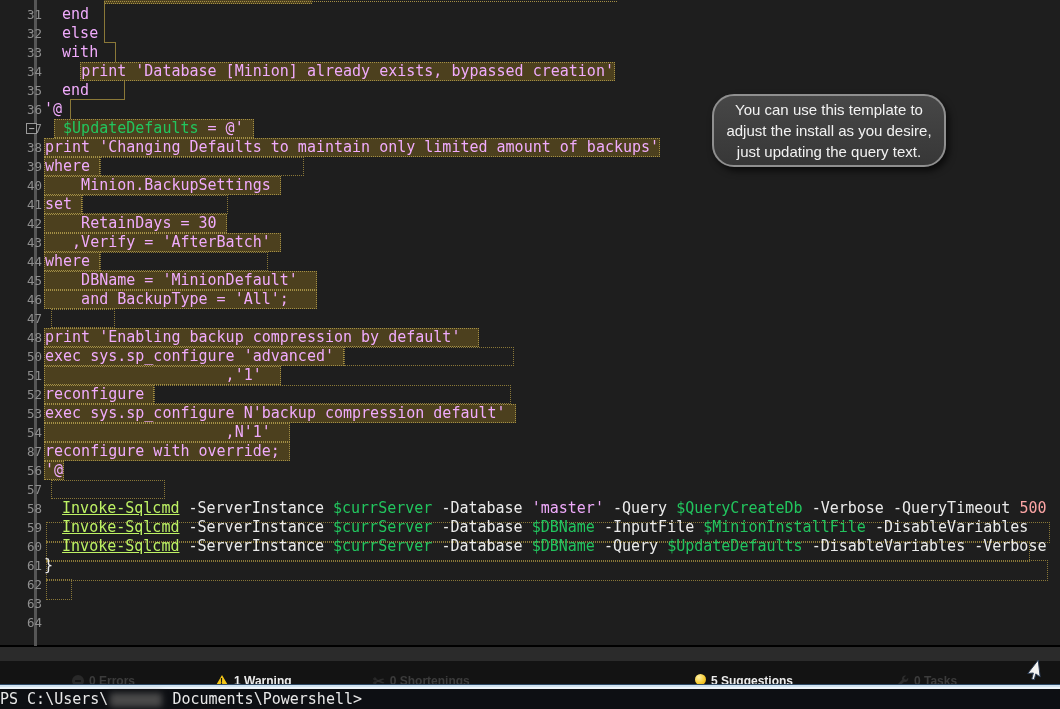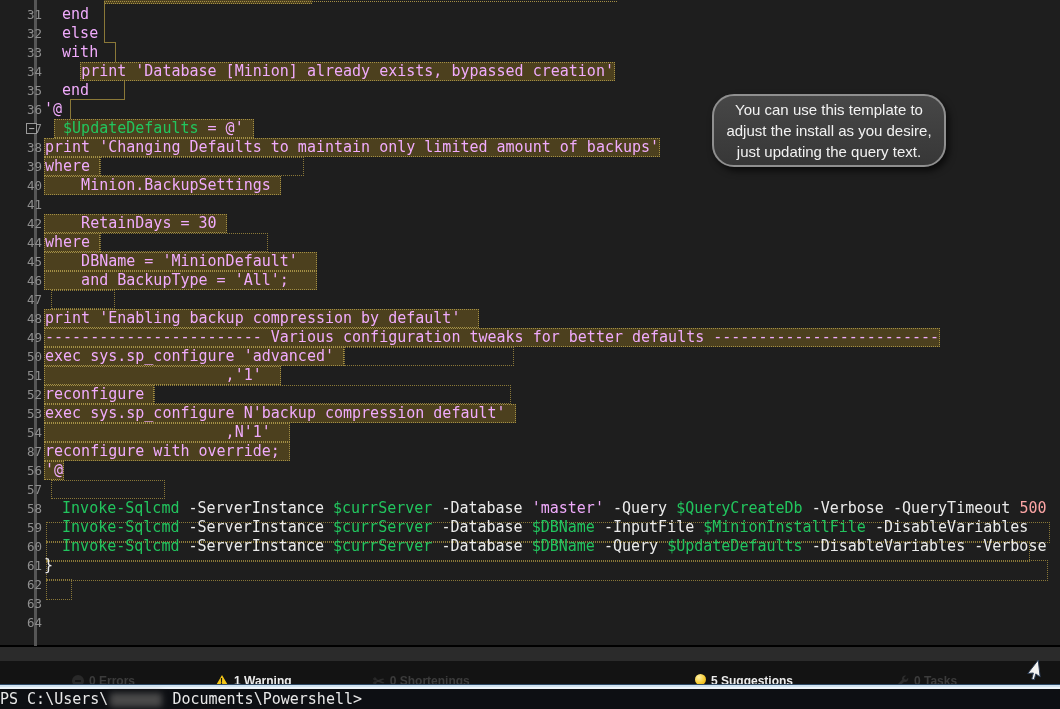--- a/index.html
+++ b/index.html
@@ -6,21 +6,21 @@
   #screen{position:relative;width:1060px;height:709px;background:#1e1e1e;overflow:hidden;
           font-family:"DejaVu Sans Mono",monospace;}
   
   #editor{position:absolute;left:0;top:0;width:1060px;height:646px;background:#1e1e1e;overflow:hidden;}
   #gutter-sep{position:absolute;left:34px;top:0;width:3px;height:646px;background:#565656;z-index:1;}
   #lines{position:absolute;left:0;top:5px;width:1060px;z-index:2;}
   .line{display:flex;height:19px;line-height:19px;font-size:15px;position:relative;}
   .ln{width:34px;flex:0 0 34px;text-align:right;padding-right:11px;box-sizing:border-box;
       color:#8f8f8f;font-size:12.5px;user-select:none;padding-left:27px;}
   .code{white-space:pre;padding-left:6px;color:#dcdcdc;}
-  .c-str{color:#f0abfc;} .c-var{color:#22c55e;} .c-cmd{color:#22c55e;}
+  .c-str{color:#f0abfc;} .c-var{color:#22c55e;} .c-cmd{color:#bef264;text-decoration:underline;}
   .c-prm{color:#ebebeb;} .c-num{color:#fca5a5;} .c-pln{color:#dcdcdc;}
   .hl{display:inline-block;height:19px;line-height:17px;box-sizing:border-box;
       background:#4c401e;border:1px dotted #a38f45;vertical-align:top;}
   .obox{display:inline-block;height:19px;box-sizing:border-box;border:1px dotted #8a7838;vertical-align:top;}
   .fold{position:absolute;left:26px;top:4px;width:11px;height:11px;box-sizing:border-box;
         border:1px solid #9a9a9a;background:#1e1e1e;color:#cfcfcf;font-size:10px;line-height:9px;
         text-align:center;z-index:3;}
   .frag{position:absolute;background:#8a7838;z-index:0;}
   .fragbox{position:absolute;border:1px dotted #8a7838;box-sizing:border-box;z-index:0;background:transparent;}
   #topfill{position:absolute;left:104px;top:0;width:208px;height:3px;background:#4c401e;
@@ -125,48 +125,49 @@
         <div class="line">
           <span class="ln">39</span>
           <span class="code"><span class="hl"><span class="c-str">where </span></span><span class="obox" style="width: 204px;"></span></span>
         </div>
         <div class="line">
           <span class="ln">40</span>
           <span class="code"><span class="hl"><span class="c-str">    Minion.BackupSettings </span></span></span>
         </div>
         <div class="line">
           <span class="ln">41</span>
+          <span class="code"><span class="hl"><span class="c-str">set </span></span><span class="obox" style="width: 146px;"></span></span>
         </div>
         <div class="line">
           <span class="ln">42</span>
           <span class="code"><span class="hl"><span class="c-str">    RetainDays = 30 </span></span></span>
         </div>
         <div class="line">
+          <span class="ln">43</span>
+          <span class="code"><span class="hl"><span class="c-str">   ,Verify = 'AfterBatch' </span></span></span>
+        </div>
+        <div class="line">
           <span class="ln">44</span>
           <span class="code"><span class="hl"><span class="c-str">where </span></span><span class="obox" style="width: 168px;"></span></span>
         </div>
         <div class="line">
           <span class="ln">45</span>
           <span class="code"><span class="hl"><span class="c-str">    DBName = 'MinionDefault'  </span></span></span>
         </div>
         <div class="line">
           <span class="ln">46</span>
           <span class="code"><span class="hl"><span class="c-str">    and BackupType = 'All';   </span></span></span>
         </div>
         <div class="line">
           <span class="ln">47</span>
           <span class="code"><span class="obox" style="width: 64px; margin-left: 7px;"></span></span>
         </div>
         <div class="line">
           <span class="ln">48</span>
           <span class="code"><span class="hl"><span class="c-str">print 'Enabling backup compression by default'  </span></span></span>
-        </div>
-        <div class="line">
-          <span class="ln">49</span>
-          <span class="code"><span class="hl"><span class="c-str">------------------------ Various configuration tweaks for better defaults -------------------------</span></span></span>
         </div>
         <div class="line">
           <span class="ln">50</span>
           <span class="code"><span class="hl"><span class="c-str">exec sys.sp_configure 'advanced' </span></span><span class="obox" style="width: 170px;"></span></span>
         </div>
         <div class="line">
           <span class="ln">51</span>
           <span class="code"><span class="hl"><span class="c-str">                    ,'1'  </span></span></span>
         </div>
         <div class="line">

